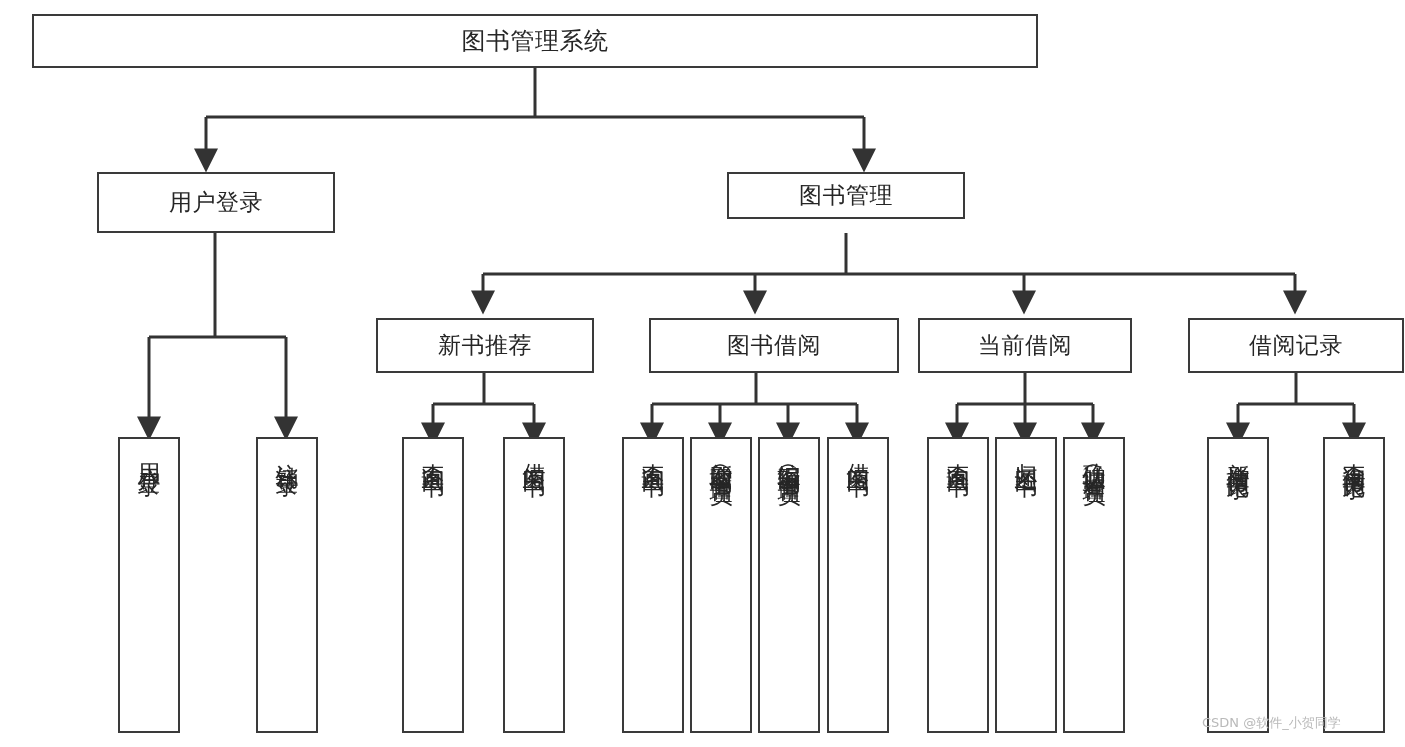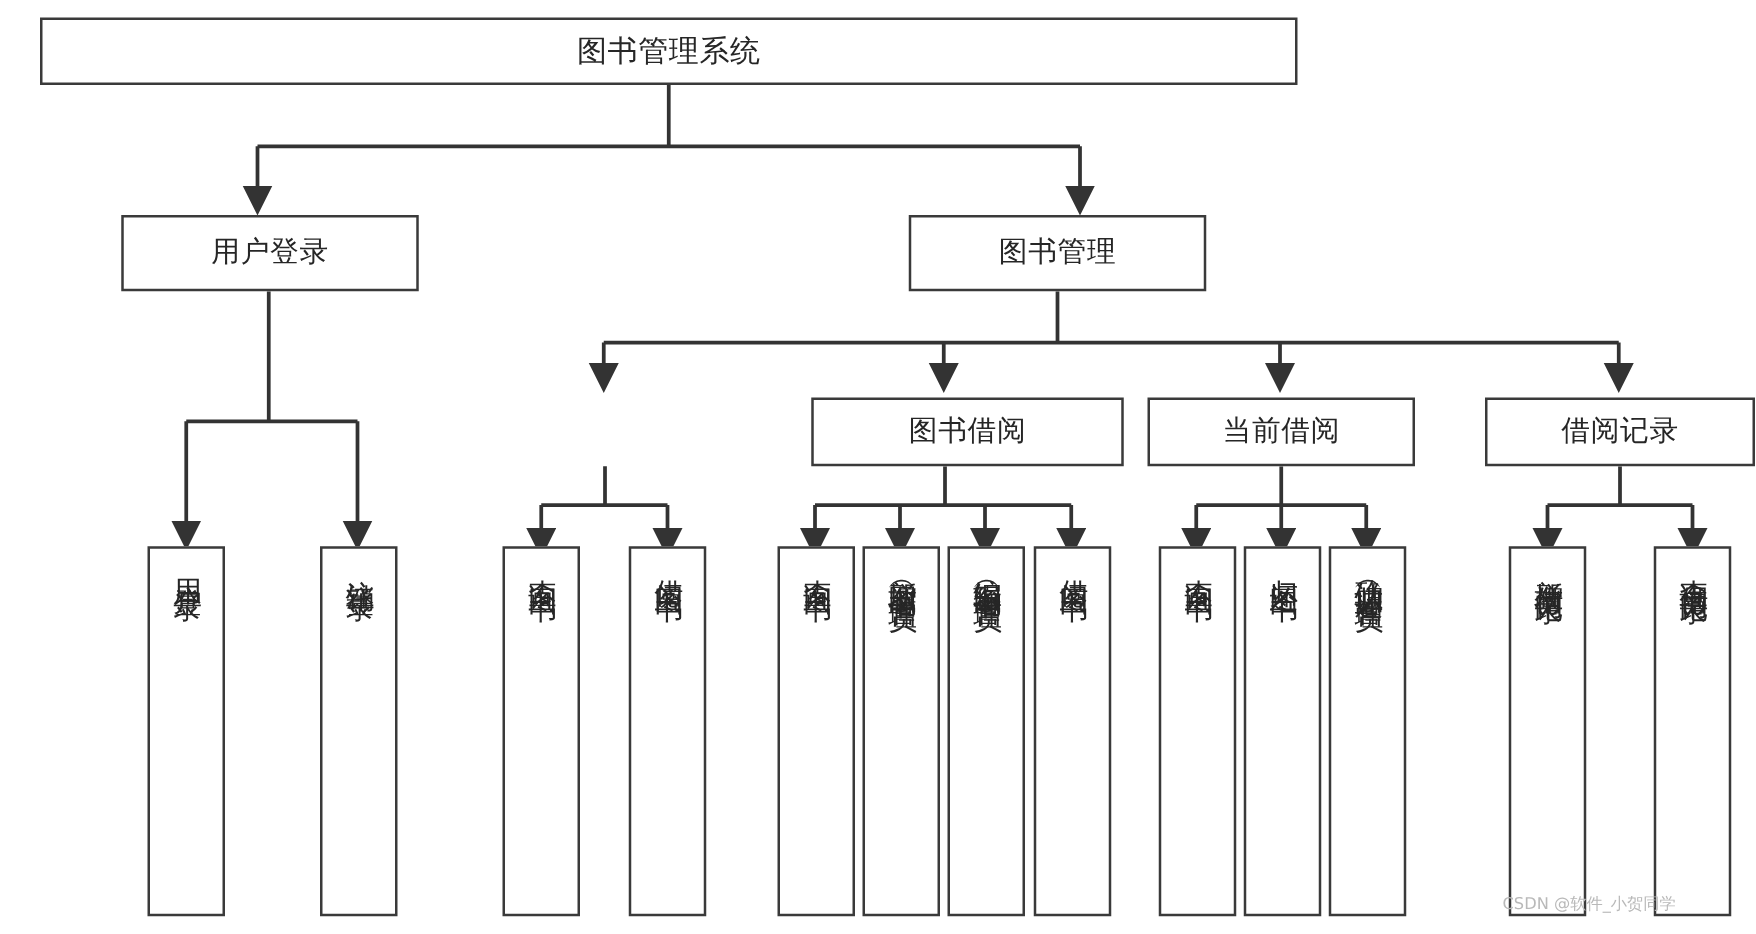--- a/index.html
+++ b/index.html
@@ -136,24 +136,27 @@
   </svg>
 
   <div class="node horiz root" style="left:16px; top:14px; width:1006px; height:54px;">
     <span class="label">图书管理系统</span>
   </div>
 
   <div class="node horiz" style="left:81px; top:172px; width:238px; height:61px;">
     <span class="label">用户登录</span>
   </div>
 
-  <div class="node horiz" style="left:711px; top:172px; width:238px; height:61px;justify-content:center;">
+  <div class="node horiz" style="left:711px; top:172px; width:238px; height:47px;justify-content:center;">
     <span class="label">图书管理</span>
   </div>
 
+  <div class="node horiz" style="left:360px; top:318px; width:218px; height:55px;">
+    <span class="label">新书推荐</span>
+  </div>
 
   <div class="node horiz" style="left:633px; top:318px; width:250px; height:55px;">
     <span class="label">图书借阅</span>
   </div>
 
   <div class="node horiz" style="left:902px; top:318px; width:214px; height:55px;">
     <span class="label">当前借阅</span>
   </div>
 
   <div class="node horiz" style="left:1172px; top:318px; width:216px; height:55px;">

